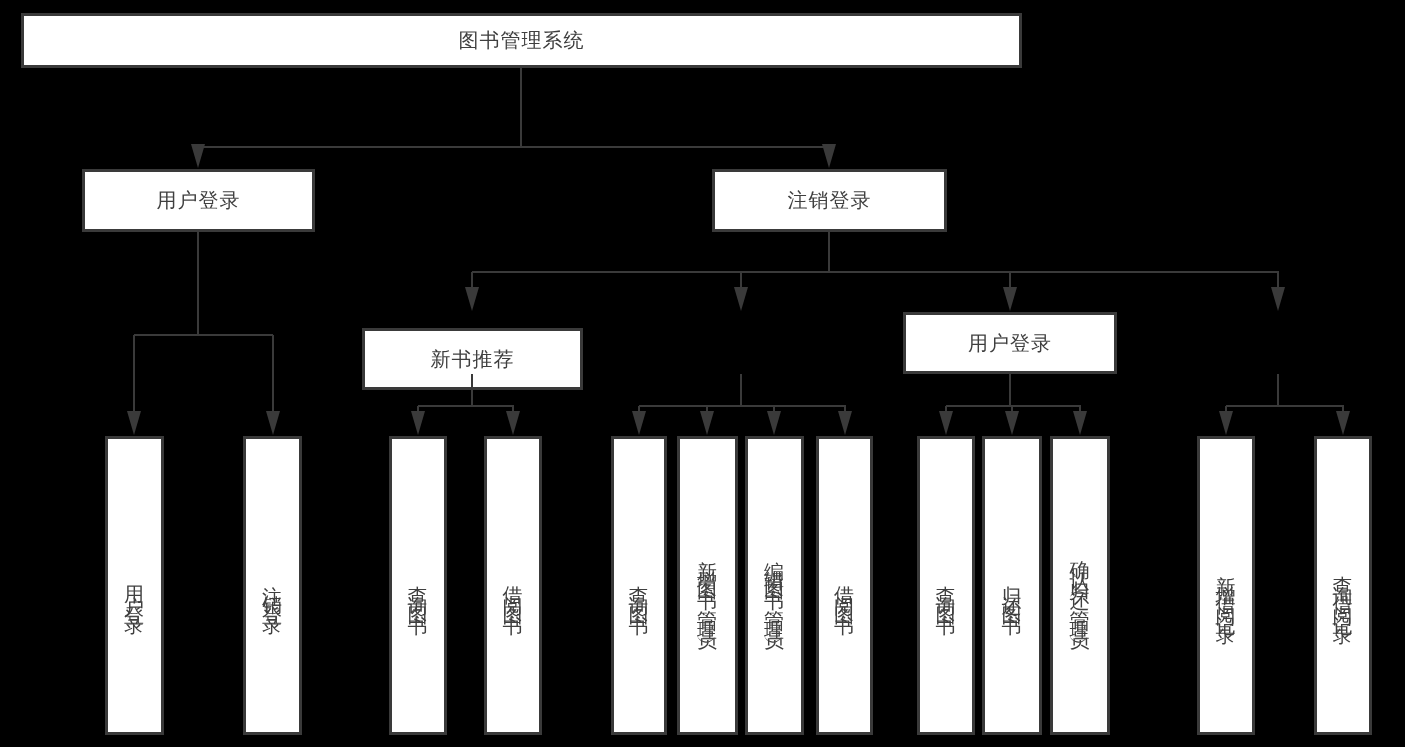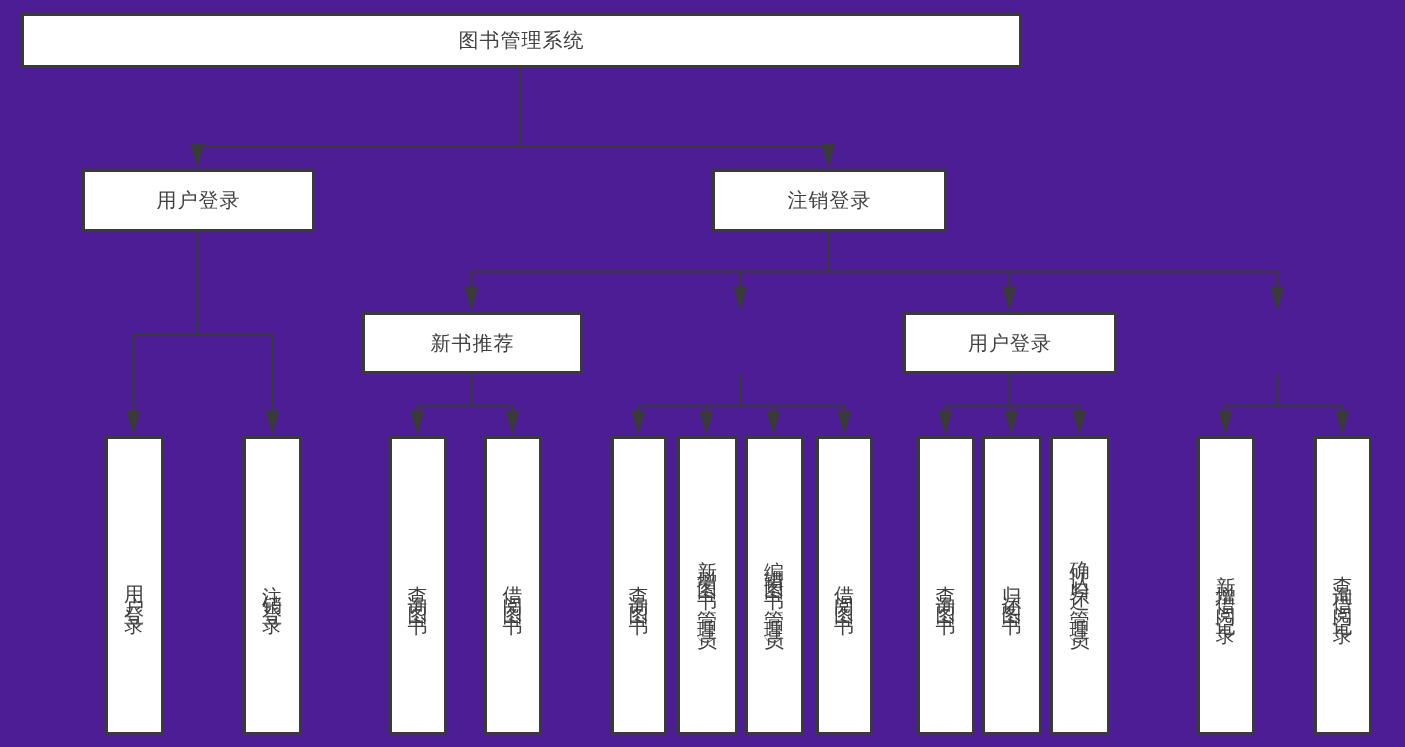--- a/index.html
+++ b/index.html
@@ -1,19 +1,19 @@
 <!DOCTYPE html>
 <html><head>
 <meta charset="utf-8">
 <style>
   html,body{margin:0;padding:0;background:#ffffff;}
   #stage{
     position:relative;
     width:1405px;height:747px;
-    background:#4c1d95;
+    background:#000000;
     font-family:"Liberation Sans","DejaVu Sans",sans-serif;
     overflow:hidden;
   }
   .box{
     position:absolute;
     box-sizing:border-box;
     border:3px solid #3a3a3a;
     background:#ffffff;
     color:#3f3f3f;
     display:flex;
@@ -50,21 +50,21 @@
 </head>
 <body>
 
 <div id="stage">
 
   <div class="box h" style="left:21px;top:13px;width:1001px;height:55px">图书管理系统</div>
 
   <div class="box h" style="left:82px;top:169px;width:233px;height:63px">用户登录</div>
   <div class="box h" style="left:712px;top:169px;width:235px;height:63px">注销登录</div>
 
-  <div class="box h" style="left:362px;top:312px;width:221px;height:62px">新书推荐</div>
+  <div class="box h" style="left:362px;top:328px;width:221px;height:62px">新书推荐</div>
   <div class="box h" style="left:903px;top:312px;width:214px;height:62px">用户登录</div>
 
   <div class="box v" style="left:105px;top:436px;width:59px;height:299px">用户登录</div>
   <div class="box v" style="left:243px;top:436px;width:59px;height:299px">注销登录</div>
 
   <div class="box v" style="left:389px;top:436px;width:58px;height:299px">查询图书</div>
   <div class="box v" style="left:484px;top:436px;width:58px;height:299px">借阅图书</div>
 
   <div class="box v" style="left:611px;top:436px;width:56px;height:299px">查询图书</div>
   <div class="box v" style="left:677px;top:436px;width:61px;height:299px">新增图书（管理员）</div>

